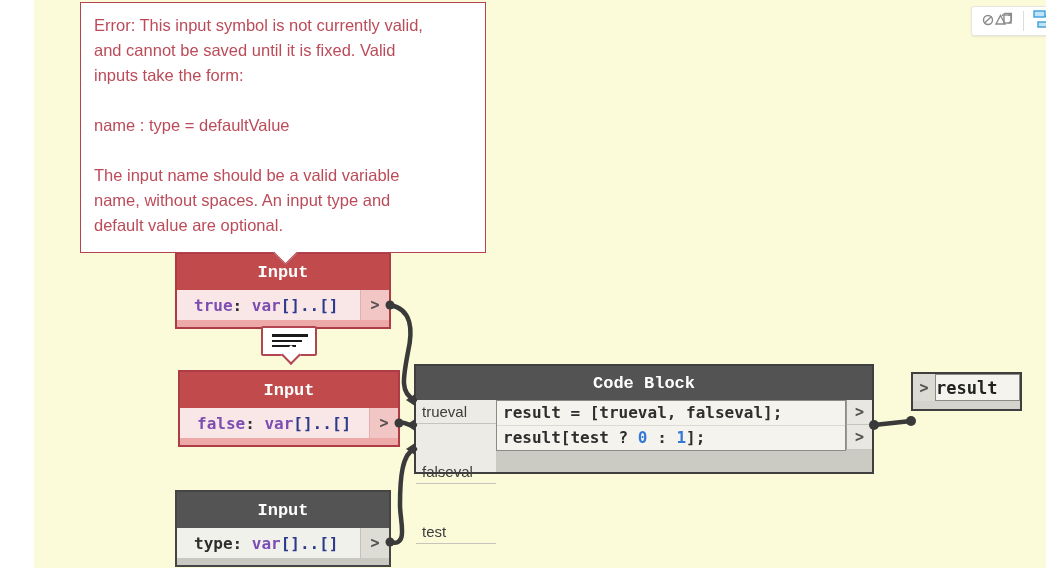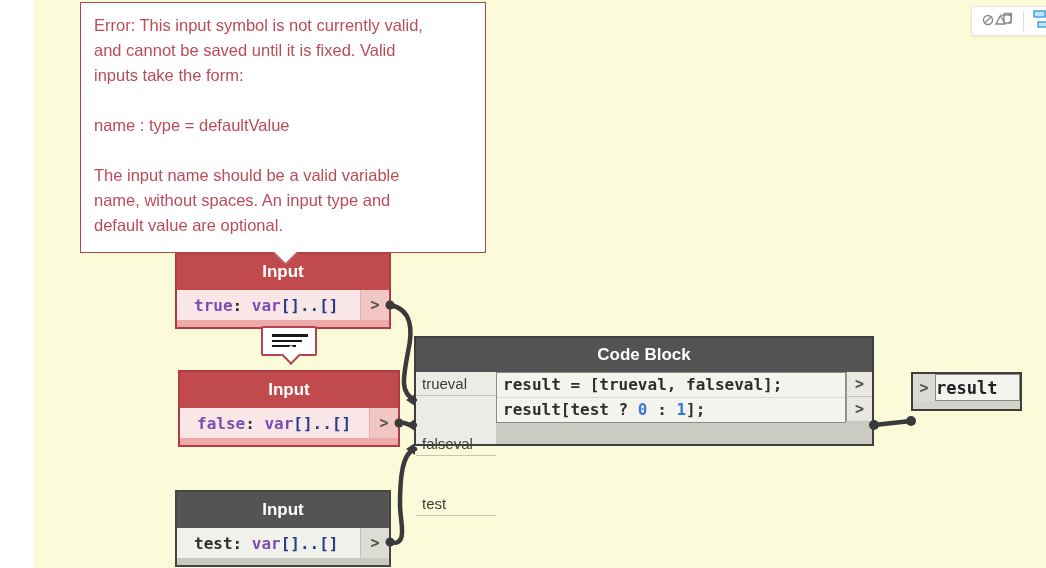--- a/index.html
+++ b/index.html
@@ -11,21 +11,21 @@
   }
   
   .wires{position:absolute;left:0;top:0;z-index:20;pointer-events:none;}
   .wire{stroke:#3A3A3A;stroke-width:4.5;fill:none;stroke-linecap:round;}
   .wire-dot{fill:#3A3A3A;}
   .port-nub{fill:#3A3A3A;}
 
   
   .node{position:absolute;box-sizing:border-box;z-index:10;}
   .node-header{display:flex;align-items:center;justify-content:center;
-    font-weight:bold;font-size:17px;color:#FFFFFF;}
+    font-weight:bold;font-size:17px;color:#FFFFFF;font-family:Liberation Mono, monospace;}
   .node-body{display:flex;}
   .code-cell{flex:1;display:flex;align-items:center;padding-left:17px;
     font-family:"DejaVu Sans Mono",monospace;font-size:16px;font-weight:600;white-space:pre;}
   .port-cell{width:28px;display:flex;align-items:center;justify-content:center;
     font-family:"DejaVu Sans Mono",monospace;font-size:15px;font-weight:600;color:#55524E;}
   .node-footer{height:7px;}
 
   .error-node{border:2px solid #AE3C46;}
   .error-node .node-header{background:#C04A4C;height:36px;}
   .error-node .code-cell{background:#F9E6E6;height:30px;}
@@ -38,21 +38,21 @@
   .normal-node .port-cell{background:#DDDDD5;border-left:1px solid #C2C2BA;height:30px;}
   .normal-node .node-footer{background:#C9C9C1;}
 
   
   .tok-kw{color:#7C4DB2;}
   .tok-br{color:#2C3A8C;}
   .tok-num{color:#3579D8;}
   .tok-pl{color:#2E2E2E;}
 
   
-  .codeblock{left:380px;top:336px;width:460px;height:110px;border:2px solid #3F3F3F;background:#CBCAC3;}
+  .codeblock{left:380px;top:364px;width:460px;height:110px;border:2px solid #3F3F3F;background:#CBCAC3;}
   .codeblock .node-header{background:#535353;height:34px;}
   .cb-body{display:flex;height:72px;}
   .cb-labels{width:80px;display:flex;flex-direction:column;background:#ECEBE5;gap:36px;}
   .cb-label{height:24px;line-height:24px;padding-left:6px;font-size:15px;color:#3D3D3D;
     border-bottom:1px solid #C5C4BD;box-sizing:border-box;}
   .cb-main{flex:1;display:flex;flex-direction:column;border-radius:32px;}
   .cb-codewrap{border:1px solid #8B8A85;background:#F4F3EE;}
   .cb-line{height:24px;line-height:24px;padding:0 6px;
     font-family:"DejaVu Sans Mono",monospace;font-size:16px;font-weight:600;white-space:pre;}
   .cb-line:first-child{border-bottom:1px solid #DBDAD3;}
@@ -158,21 +158,21 @@
     <div class="node-body">
       <div class="code-cell"><span class="tok-kw">false</span><span class="tok-pl">: </span><span class="tok-kw">var</span><span class="tok-br">[]..[]</span></div>
       <div class="port-cell">&gt;</div>
     </div>
     <div class="node-footer"></div>
   </div>
 
   <div class="node normal-node" style="left:141px;top:490px;width:216px;">
     <div class="node-header">Input</div>
     <div class="node-body">
-      <div class="code-cell"><span class="tok-pl">test: </span><span class="tok-kw">var</span><span class="tok-br">[]..[]</span></div>
+      <div class="code-cell"><span class="tok-pl">type: </span><span class="tok-kw">var</span><span class="tok-br">[]..[]</span></div>
       <div class="port-cell">&gt;</div>
     </div>
     <div class="node-footer"></div>
   </div>
 
   <div class="node codeblock">
     <div class="node-header">Code Block</div>
     <div class="cb-body">
       <div class="cb-labels">
         <div class="cb-label">trueval</div>

